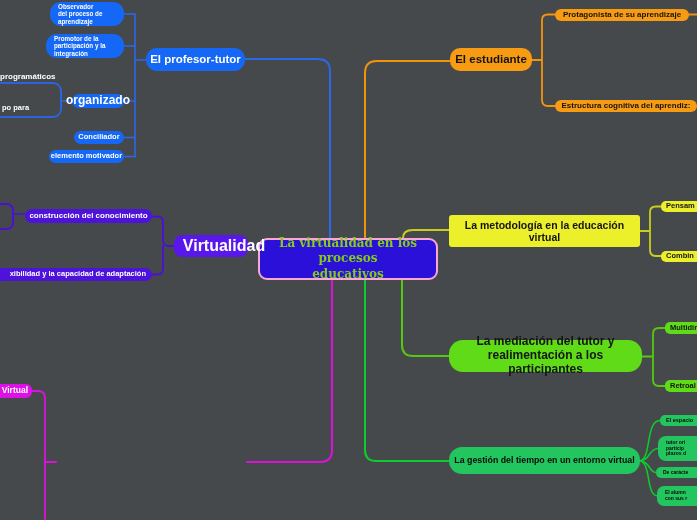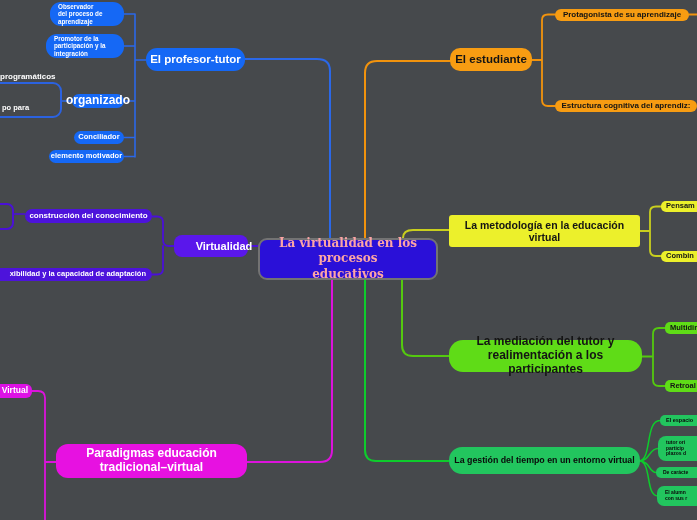--- a/index.html
+++ b/index.html
@@ -9,21 +9,21 @@
   }
   .links{position:absolute;left:0;top:0;z-index:1;}
   .node{
     position:absolute;box-sizing:border-box;z-index:2;
     display:flex;align-items:center;justify-content:center;
     font-weight:bold;text-align:center;white-space:pre-line;line-height:1.16;
   }
   .nowrap{white-space:nowrap;}
   .leftalign{justify-content:flex-start;text-align:left;}
   .rightalign{justify-content:flex-end;text-align:right;}
-  .n-central{background:#2A10D8;color:#fca5a5;border:2px solid #737373;border-radius:9px;
+  .n-central{background:#2A10D8;color:#84cc16;border:2px solid #f9a8d4;border-radius:9px;
              font-family:"DejaVu Serif",serif;font-size:12px;line-height:1.3;}
   .n-blue{background:#1568F5;color:#fff;}
   .n-orange{background:#F79C12;color:#141414;}
   .n-yellow{background:#ECF02B;color:#141414;}
   .n-lime{background:#5FDC17;color:#141414;}
   .n-green{background:#22c55e;color:#0a0a0a;}
   .n-purple{background:#5A17EB;color:#fff;}
   .n-purple2{background:#4D13DB;color:#fff;}
   .n-magenta{background:#E711E1;color:#fff;}
   .n-magenta2{background:#DD11E5;color:#fff;}
@@ -96,22 +96,20 @@
 
   <div class="node n-green nowrap" style="left:449px;top:447px;width:191px;height:27px;border-radius:13px;font-size:8.8px;">La gestión del tiempo en un entorno virtual</div>
   <div class="node n-green nowrap leftalign" style="left:660px;top:415px;width:45px;height:11px;border-radius:5px;font-size:5.5px;padding-left:6px;">El espacio</div>
   <div class="node n-green leftalign" style="left:658px;top:436px;width:47px;height:25px;border-radius:8px;font-size:5px;padding-left:8px;">tutor ori
 particip
 plazos d</div>
   <div class="node n-green nowrap leftalign" style="left:656px;top:467px;width:49px;height:11px;border-radius:5px;font-size:5px;padding-left:7px;">De carácte</div>
   <div class="node n-green leftalign" style="left:657px;top:486px;width:48px;height:20px;border-radius:7px;font-size:5px;padding-left:8px;">El alumn
 con sus r</div>
 
-  <div class="node n-purple nowrap" style="left:174px;top:235px;width:74px;height:22px;border-radius:8px;font-size:11px;padding-left:26px;">Virtualidad</div>
+  <div class="node n-purple nowrap" style="left:174px;top:235px;width:74px;height:22px;border-radius:8px;font-size:16px;padding-left:26px;">Virtualidad</div>
   <div class="node n-purple2 nowrap" style="left:25px;top:209px;width:127px;height:14px;border-radius:7px;font-size:8px;">construcción del conocimiento</div>
   <div class="node n-purple2 nowrap rightalign" style="left:-34px;top:268px;width:186px;height:13px;border-radius:7px;font-size:7.5px;padding-right:6px;">xibilidad y la capacidad de adaptación</div>
   <div class="node outline-purple" style="left:-22px;top:203px;width:36px;height:27px;"></div>
 
-  <div class="node n-magenta" style="left:56px;top:444px;width:191px;height:34px;border-radius:12px;font-size:12px;">Paradigmas educación
-tradicional–virtual</div>
   <div class="node n-magenta2 nowrap rightalign" style="left:-8px;top:384px;width:40px;height:14px;border-radius:6px;font-size:8.5px;padding-right:4px;">Virtual</div>
 
 </div>
 
 </body></html>

